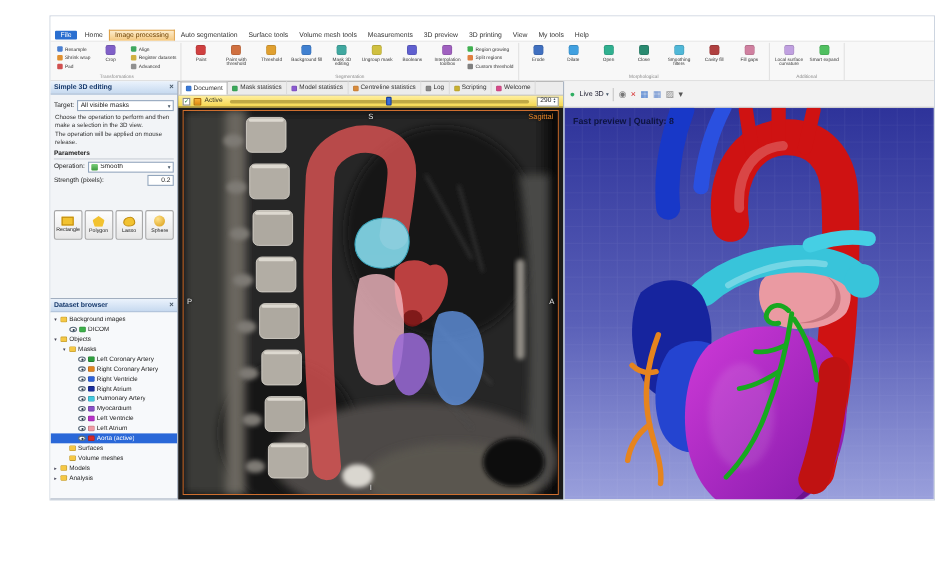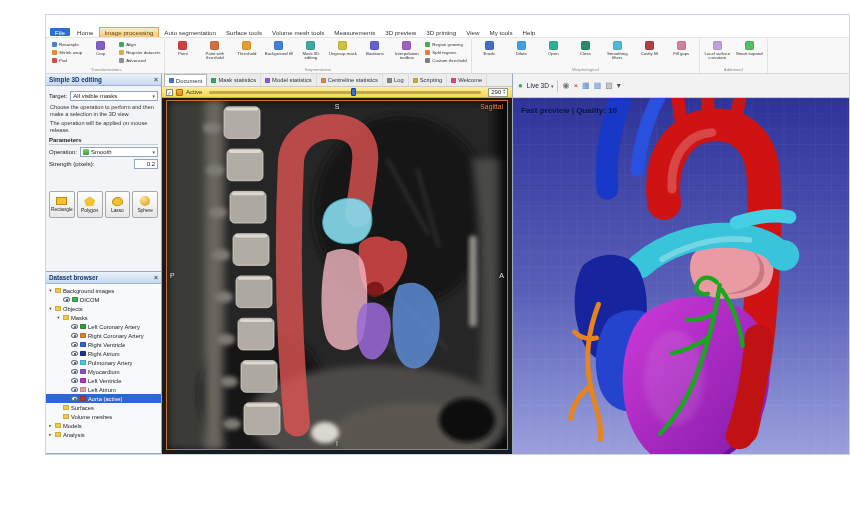--- a/index.html
+++ b/index.html
@@ -749,19 +749,19 @@
                 <path d="M205,192 C198,185 190,186 186,193 C182,200 188,206 196,204"></path>
               </g>
 
               <g fill="none" stroke="#e6841e" stroke-width="5" stroke-linecap="round">
                 <path d="M86,215 C76,242 72,272 78,300 C82,320 90,338 88,356"></path>
                 <path d="M78,300 C68,308 60,320 58,334"></path>
                 <path d="M84,250 C76,252 68,250 62,244"></path>
               </g>
             </g>
           </svg>
-          <div class="quality">Fast preview | Quality: 10</div>
+          <div class="quality">Fast preview | Quality: 8</div>
         </div>
       </div>
 
     </div>
   </div>
 </div>
 
 </body></html>

